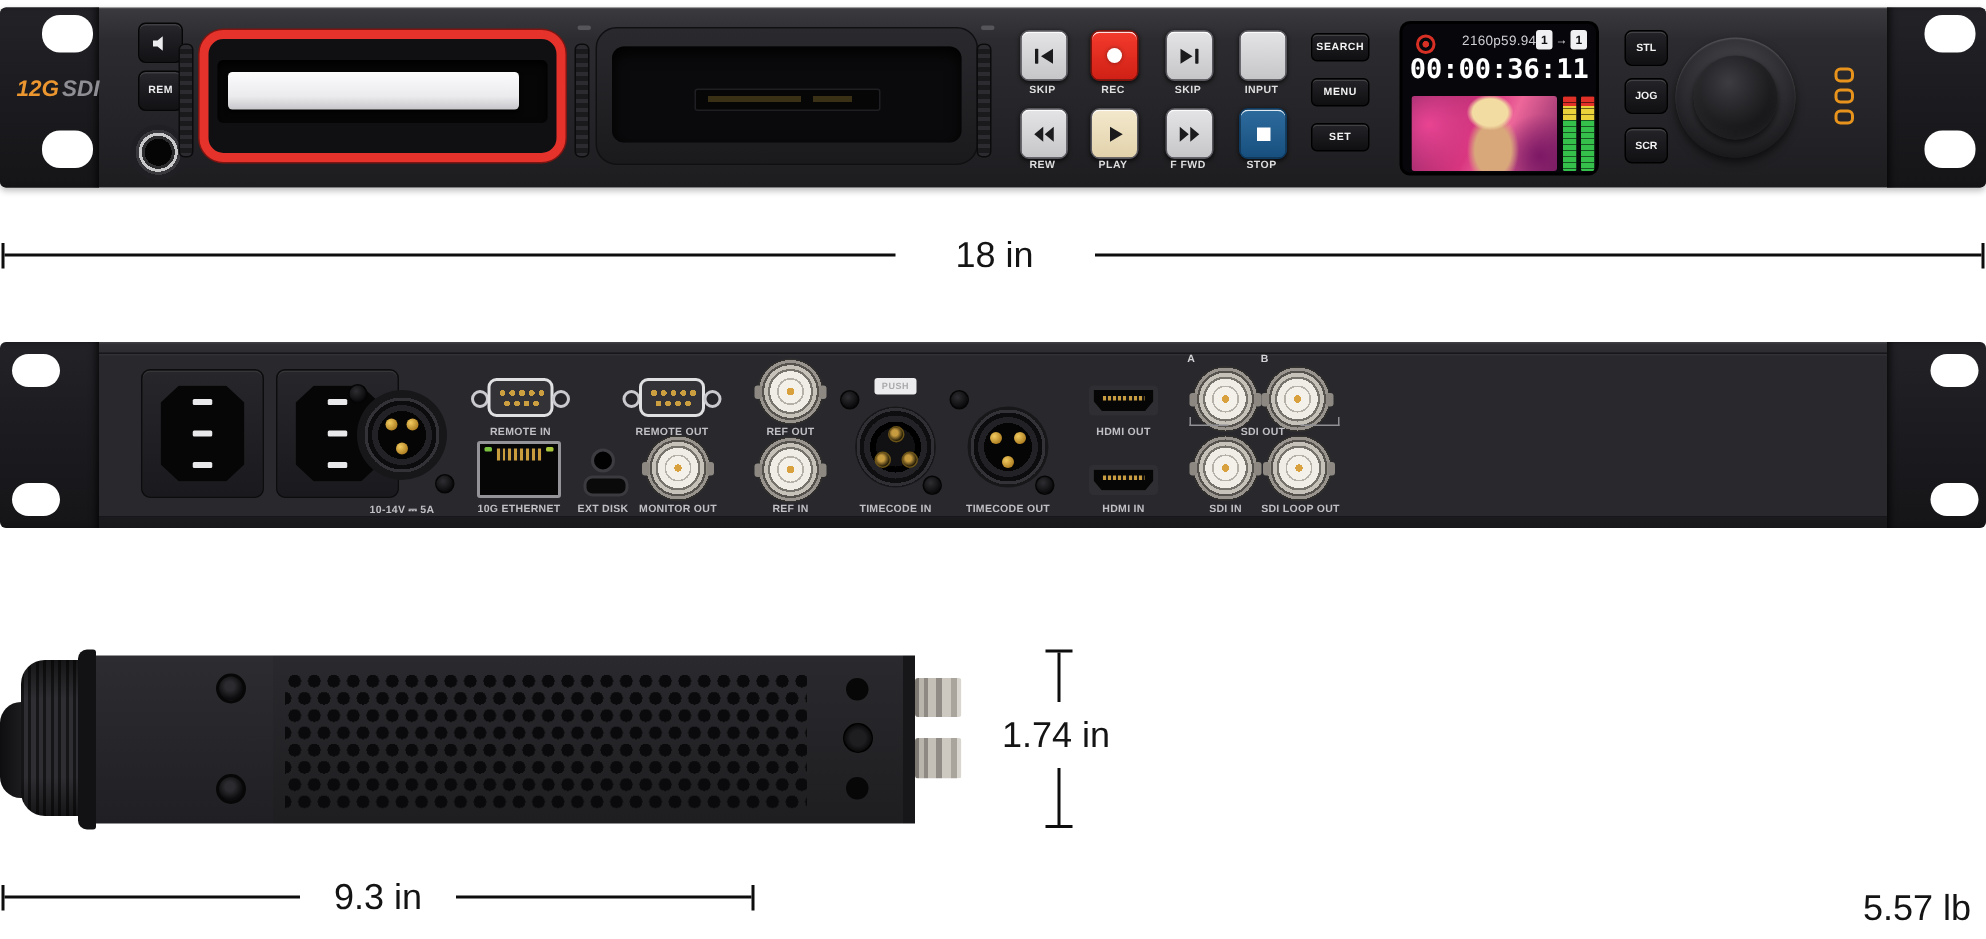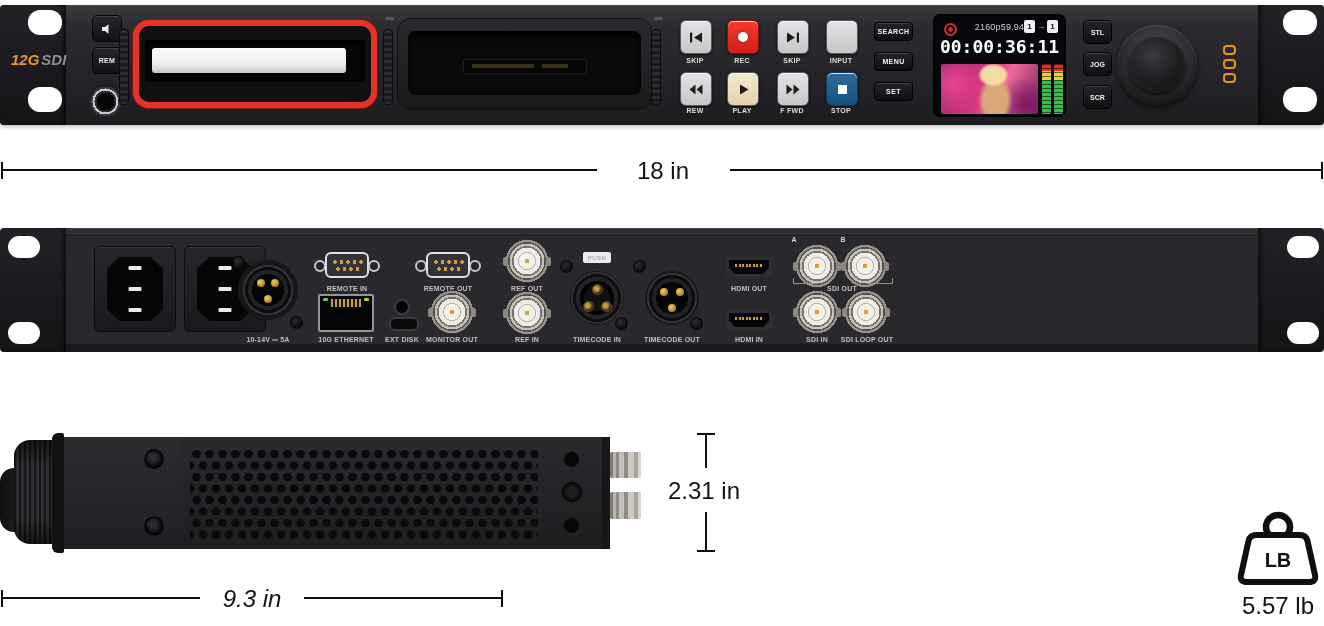--- a/index.html
+++ b/index.html
@@ -436,32 +436,25 @@
     <div class="shole" style="left:564px;top:22px;"></div>
     <div class="sscrewx" style="left:562px;top:52px;"></div>
     <div class="shole" style="left:564px;top:88px;"></div>
     <div class="redge"></div>
     <div class="sbnc" style="top:22px;height:26px;"></div>
     <div class="sbnc" style="top:62px;height:27px;"></div>
   </div>
 
   <div class="dimline" style="left:697px;top:433px;width:18px;"></div>
   <div class="dimtick" style="left:705px;top:435px;height:33px;"></div>
-  <div class="dimtext" style="left:649px;top:477px;width:110px;">2.31 in</div>
+  <div class="dimtext" style="left:649px;top:477px;width:110px;">1.74 in</div>
   <div class="dimtick" style="left:705px;top:512px;height:38px;"></div>
   <div class="dimline" style="left:697px;top:550px;width:18px;"></div>
 
   <div class="dimtick" style="left:1px;top:590px;"></div>
   <div class="dimline" style="left:3px;top:597px;width:197px;"></div>
-  <div class="dimtext" style="left:202px;top:585px;width:100px;font-style:italic;">9.3 in</div>
+  <div class="dimtext" style="left:202px;top:585px;width:100px;">9.3 in</div>
   <div class="dimline" style="left:304px;top:597px;width:197px;"></div>
   <div class="dimtick" style="left:501px;top:590px;"></div>
 
-  <div class="weightwrap">
-    <svg width="92" height="88" viewBox="0 0 92 88">
-      <circle cx="46" cy="24" r="12" fill="none" stroke="#0f0f0f" stroke-width="6.5"></circle>
-      <path d="M24,32 L68,32 Q74,32 75.5,38 L83,72 Q84.5,79 77,79 L15,79 Q7.5,79 9,72 L16.5,38 Q18,32 24,32 Z" fill="#ffffff" stroke="#0f0f0f" stroke-width="6" stroke-linejoin="round"></path>
-      <text x="46" y="64" text-anchor="middle" font-size="20" font-weight="bold" style="font-family:'Liberation Sans',sans-serif;" fill="#111">LB</text>
-    </svg>
-  </div>
   <div class="dimtext" style="left:1217px;top:592px;width:122px;">5.57 lb</div>
 
 </div>
 
 </body></html>

